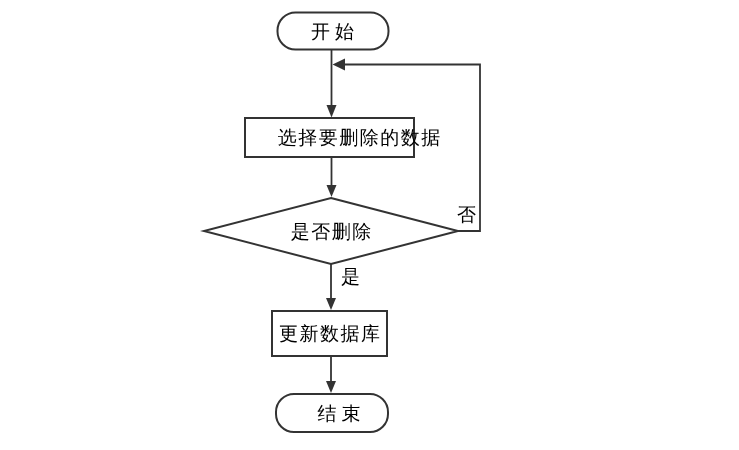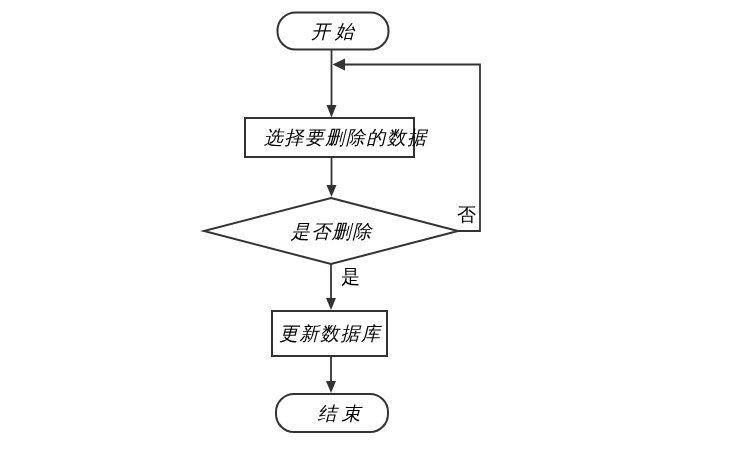--- a/index.html
+++ b/index.html
@@ -15,21 +15,20 @@
   .node-label {
     position: absolute;
     display: flex;
     align-items: center;
     justify-content: center;
     color: #000000;
     font-size: 19px;
     line-height: 1;
     white-space: nowrap;
     pointer-events: none;
-    font-style: italic;
   }
   .ls-wide  { letter-spacing: 5px; text-indent: 5px; }
   .ls-tight { letter-spacing: 1.5px; text-indent: 1.5px; }
   .edge-label {
     position: absolute;
     color: #000000;
     font-size: 19px;
     line-height: 1;
     white-space: nowrap;
     pointer-events: none;
@@ -62,21 +61,21 @@
       <polygon points="331.5,117.5 326.5,105 336.5,105"></polygon>
       <polygon points="332.5,64.5 345,58.5 345,70.5"></polygon>
       <polygon points="331.5,197 326.5,185 336.5,185"></polygon>
       <polygon points="331,310 326,298 336,298"></polygon>
       <polygon points="331,393 326,381 336,381"></polygon>
     </g>
   </svg>
 
   <div class="node-label ls-wide" style="left:277px; top:12px;  width:111px; height:38px;">开始</div>
 
-  <div class="node-label ls-tight" style="left:245px; top:118px; width:200px; height:39px;">选择要删除的数据</div>
+  <div class="node-label ls-tight" style="left:259px; top:118px; width:200px; height:39px;">选择要删除的数据</div>
 
   <div class="node-label ls-tight" style="left:204px; top:198px; width:254px; height:66px;">是否删除</div>
 
   <div class="node-label ls-tight" style="left:272px; top:311px; width:115px; height:45px;">更新数据库</div>
 
   <div class="node-label ls-wide" style="left:276px; top:394px; width:126px; height:38px;">结束</div>
 
   <div class="edge-label" style="left:341px; top:267px;">是</div>
 
   <div class="edge-label" style="left:457px; top:205px;">否</div>

